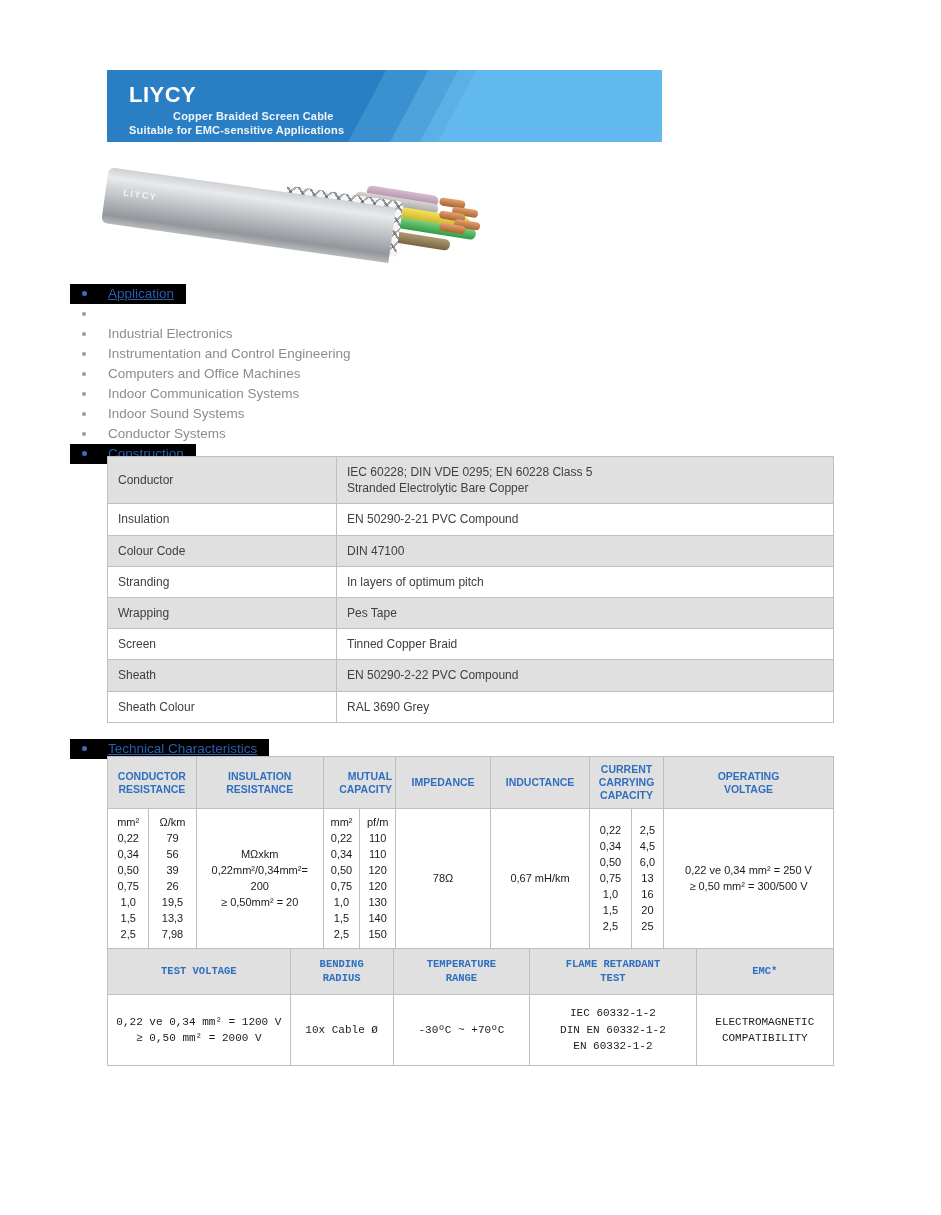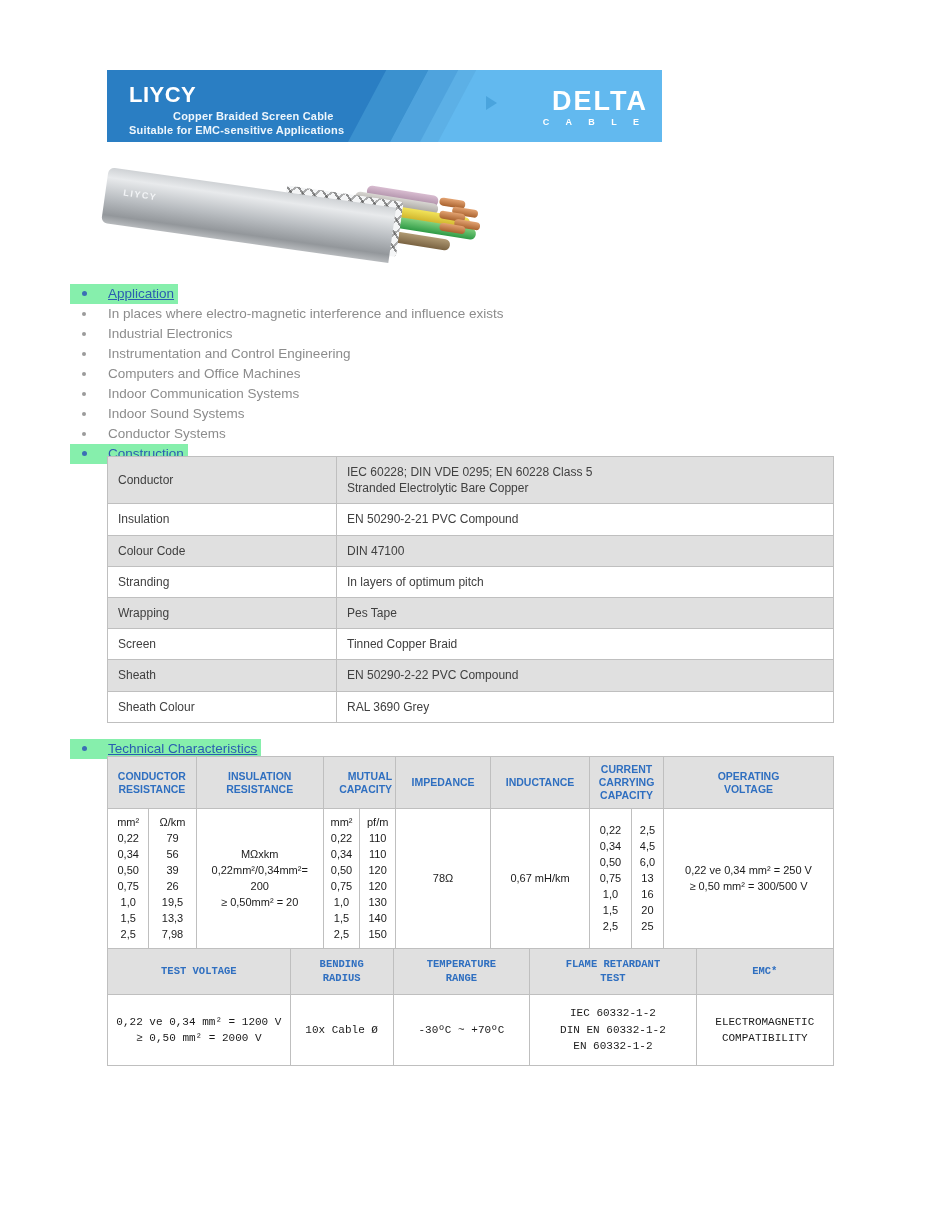--- a/index.html
+++ b/index.html
@@ -176,21 +176,21 @@
   }
   .bullet-row .dot {
     position: absolute;
     left: 12px;
     top: 8px;
     width: 4px; height: 4px;
     border-radius: 50%;
     background: #9b9b9b;
   }
   .bullet-row.is-link .dot { background: #3b6fb5; width:5px; height:5px; top:7px; }
-  .bullet-row.is-link { background: #86efac; width: fit-content; padding-right: 4px; }
+  .bullet-row.is-link { background: #000000; width: fit-content; padding-right: 12px; }
   .bullet-row.is-link .lbl {
     color: #2a5db0;
     text-decoration: underline;
     font-size: 13.5px;
   }
 
   
   table {
     border-collapse: collapse;
     position: absolute;
@@ -277,25 +277,20 @@
 
 <div class="banner">
   <div class="stripe s1"></div>
   <div class="stripe s5"></div>
   <div class="stripe s2"></div>
   <div class="stripe s3"></div>
   <div class="stripe s4"></div>
   <div class="banner-title">LIYCY</div>
   <div class="banner-sub1">Copper Braided Screen Cable</div>
   <div class="banner-sub2">Suitable for EMC-sensitive Applications</div>
-  <div class="logo">
-    <div class="logo-word">DELTA</div>
-    <div class="logo-tri"></div>
-    <div class="logo-sub">C A B L E</div>
-  </div>
 </div>
 
 <div class="cable-photo">
   <div class="core c-pk"></div>
   <div class="core c-gy"></div>
   <div class="core c-ye"></div>
   <div class="core c-gr"></div>
   <div class="core c-bn"></div>
   <div class="copper">
     <div class="strand" style="left:0px;  top:2px;"></div>
@@ -310,21 +305,20 @@
   </div>
 </div>
 
 <div class="bullets">
   <div class="bullet-row is-link">
     <span class="dot"></span>
     <span class="lbl">Application</span>
   </div>
   <div class="bullet-row">
     <span class="dot"></span>
-    <span class="lbl">In places where electro-magnetic interference and influence exists</span>
   </div>
   <div class="bullet-row">
     <span class="dot"></span>
     <span class="lbl">Industrial Electronics</span>
   </div>
   <div class="bullet-row">
     <span class="dot"></span>
     <span class="lbl">Instrumentation and Control Engineering</span>
   </div>
   <div class="bullet-row">

